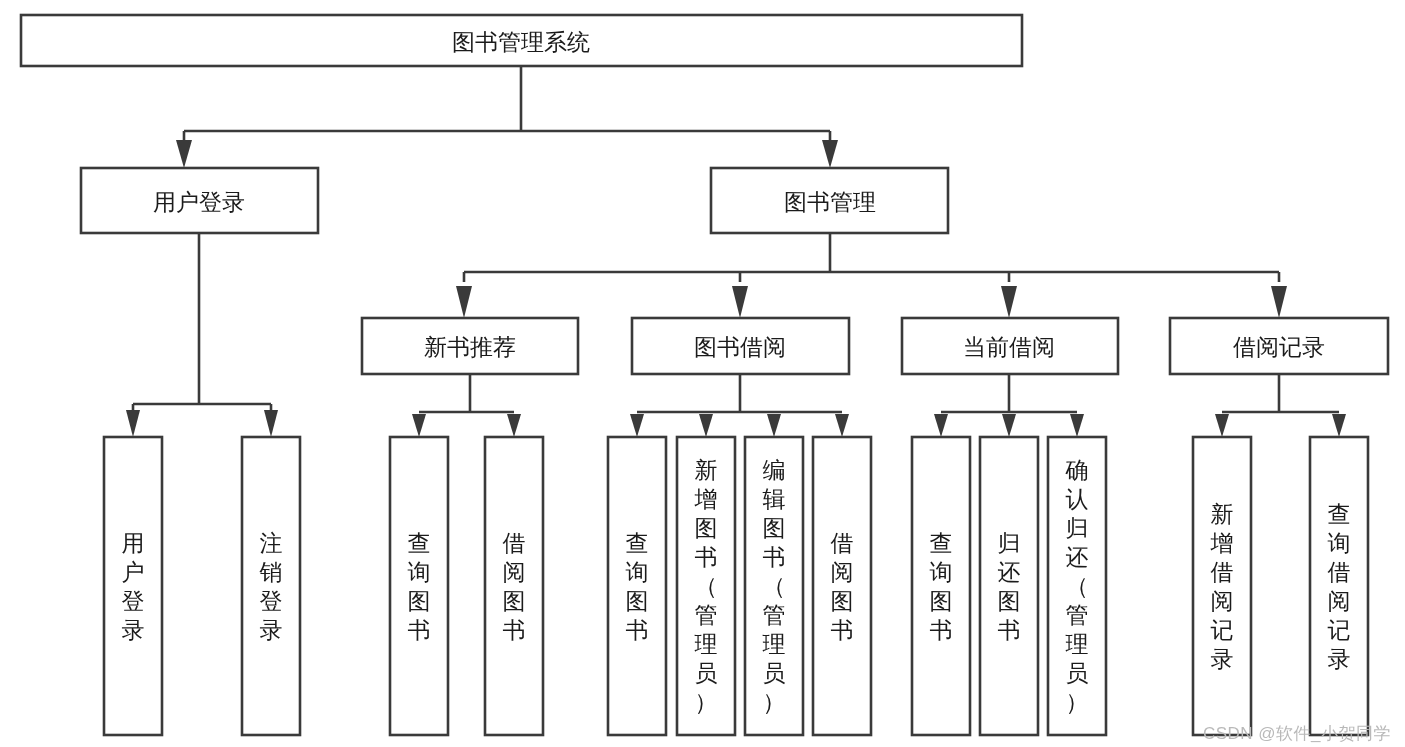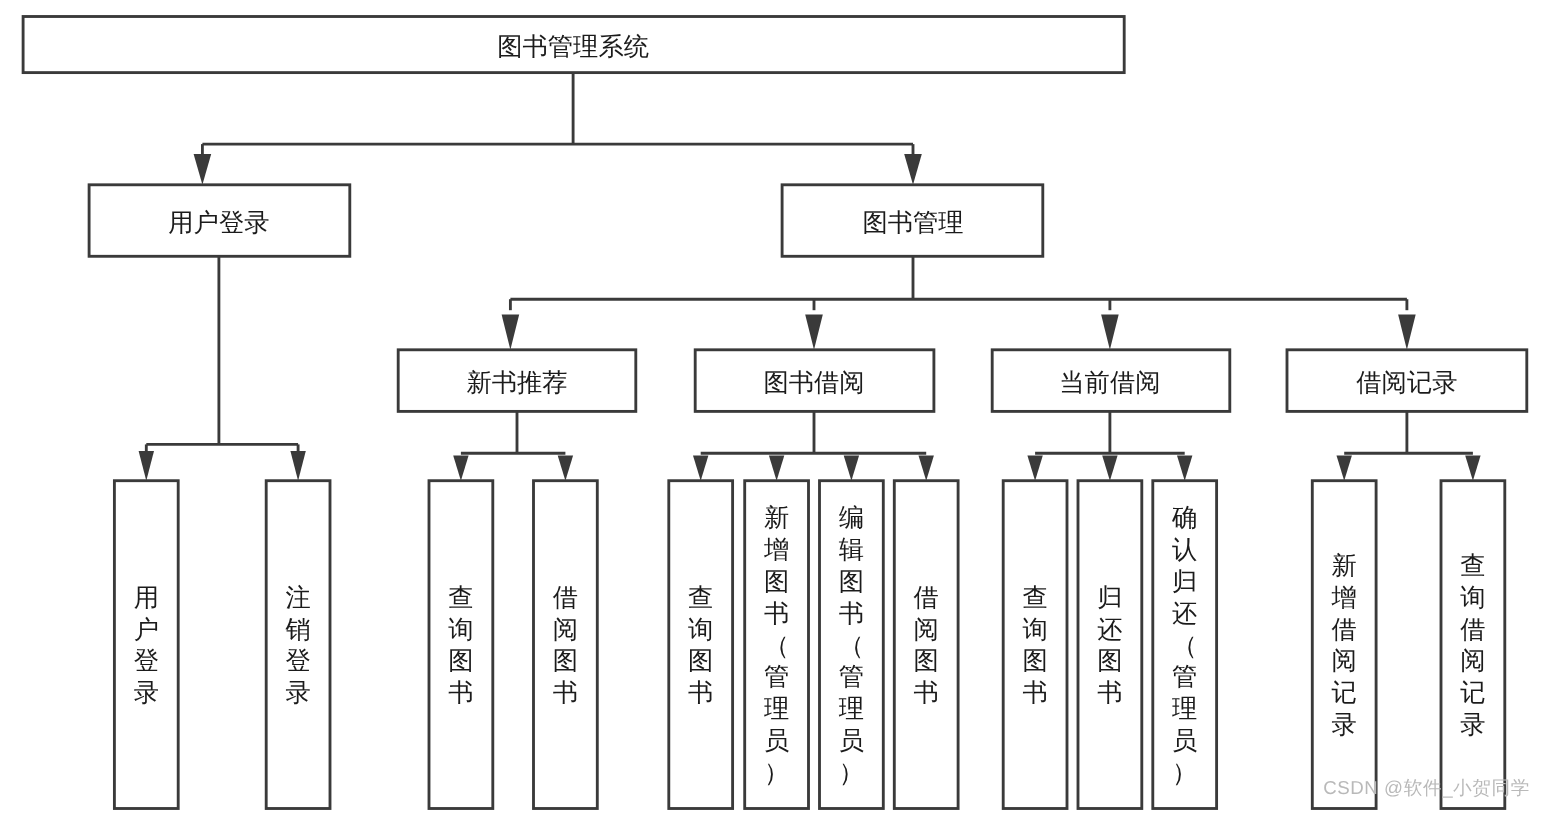--- a/index.html
+++ b/index.html
@@ -50,21 +50,21 @@
   }
   .node-label-vertical {
     fill: #1b1b1b;
     font-family: "Liberation Sans", "DejaVu Sans", sans-serif;
     font-size: 23px;
     text-anchor: middle;
   }
   .watermark-text {
     position: absolute;
     right: 14px;
-    bottom: 19px;
+    bottom: 2px;
     font-family: "Liberation Sans", "DejaVu Sans", sans-serif;
     font-size: 17px;
     color: #b9b9b9;
     white-space: nowrap;
     letter-spacing: 0.5px;
   }
 </style>
 </head>
 <body>
 

